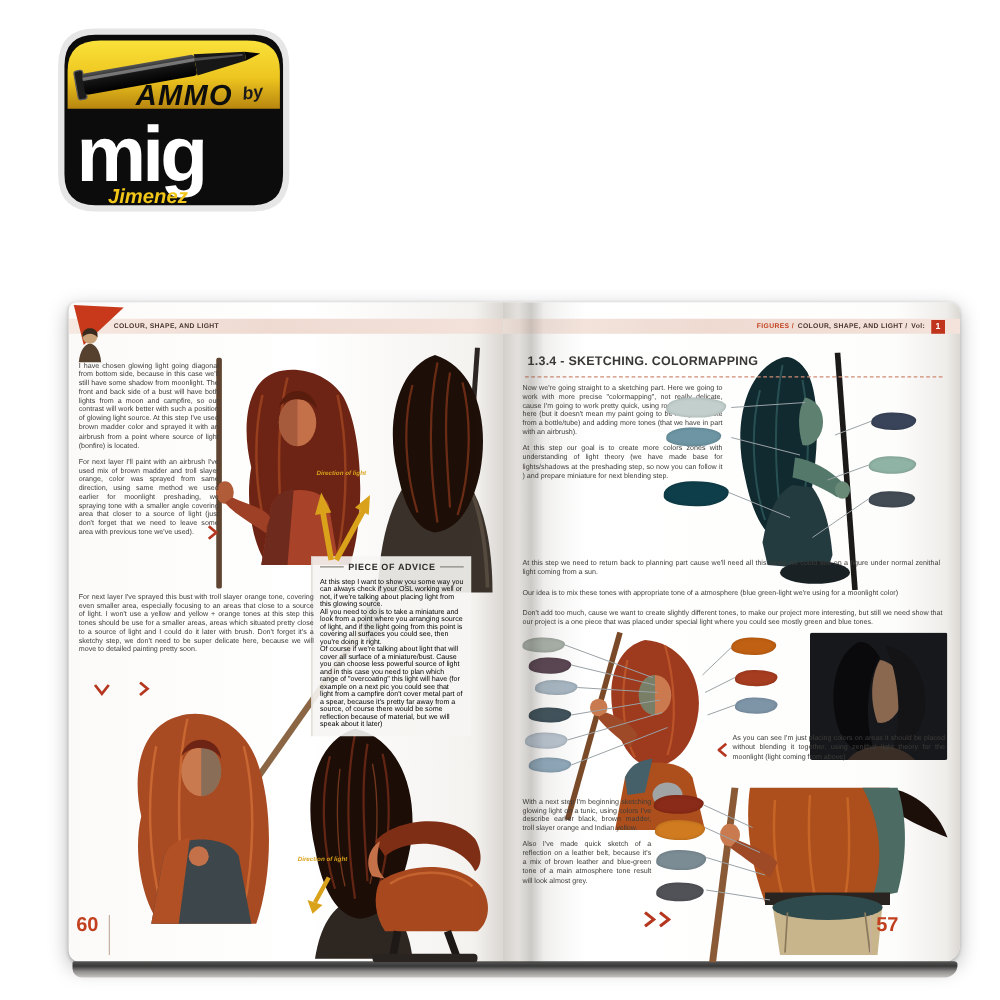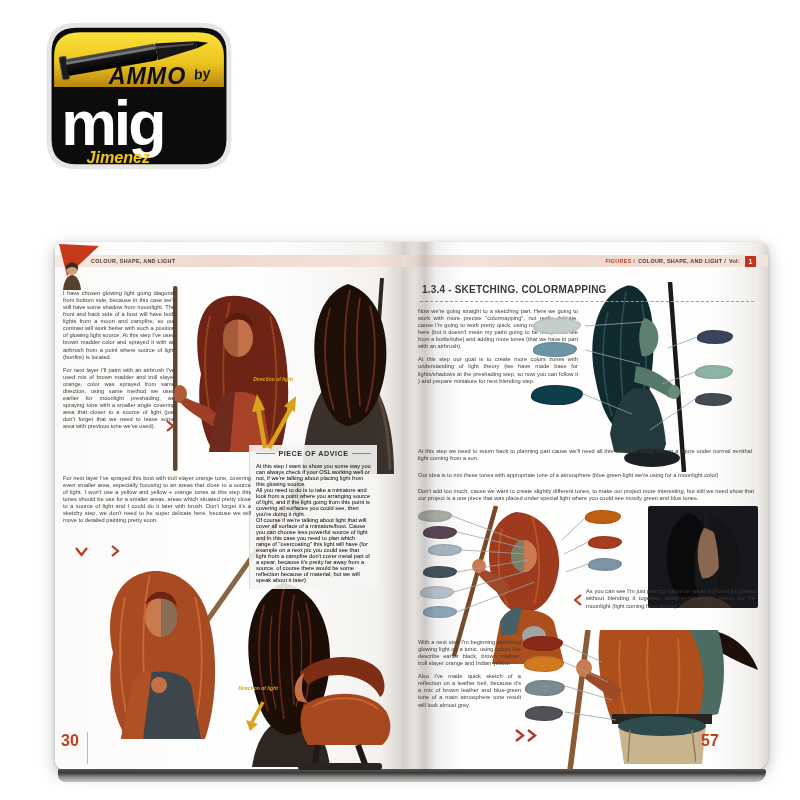--- a/index.html
+++ b/index.html
@@ -187,21 +187,21 @@
       <path d="M40,100 L36,122 M80,100 L88,122" stroke="#1e1916" stroke-width="6"></path>
       <rect x="20" y="118" width="84" height="7" rx="3" fill="#2a2421"></rect>
     </svg>
 
     <div class="dir-label" style="left:181px;top:443px">Direction of light</div>
     <svg class="chv" style="left:188px;top:458px;width:26px;height:32px" viewBox="0 0 26 32">
       <line x1="20" y1="2" x2="9" y2="22" stroke="#d9a21a" stroke-width="3.5"></line>
       <path d="M3,20 L7,31 L15,24 Z" fill="#d9a21a"></path>
     </svg>
 
-    <div class="pagenum" style="left:6px;top:490px">30</div>
+    <div class="pagenum" style="left:6px;top:490px">60</div>
     <div class="vline" style="left:32px;top:490px;height:32px"></div>
   </div>
 
   <div class="page right">
     <div class="page-head rgt">
       <span class="head-red">FIGURES /</span>
       <span>COLOUR, SHAPE, AND LIGHT /</span>
       <span>Vol:</span>
       <span class="vol-badge">1</span>
     </div>

